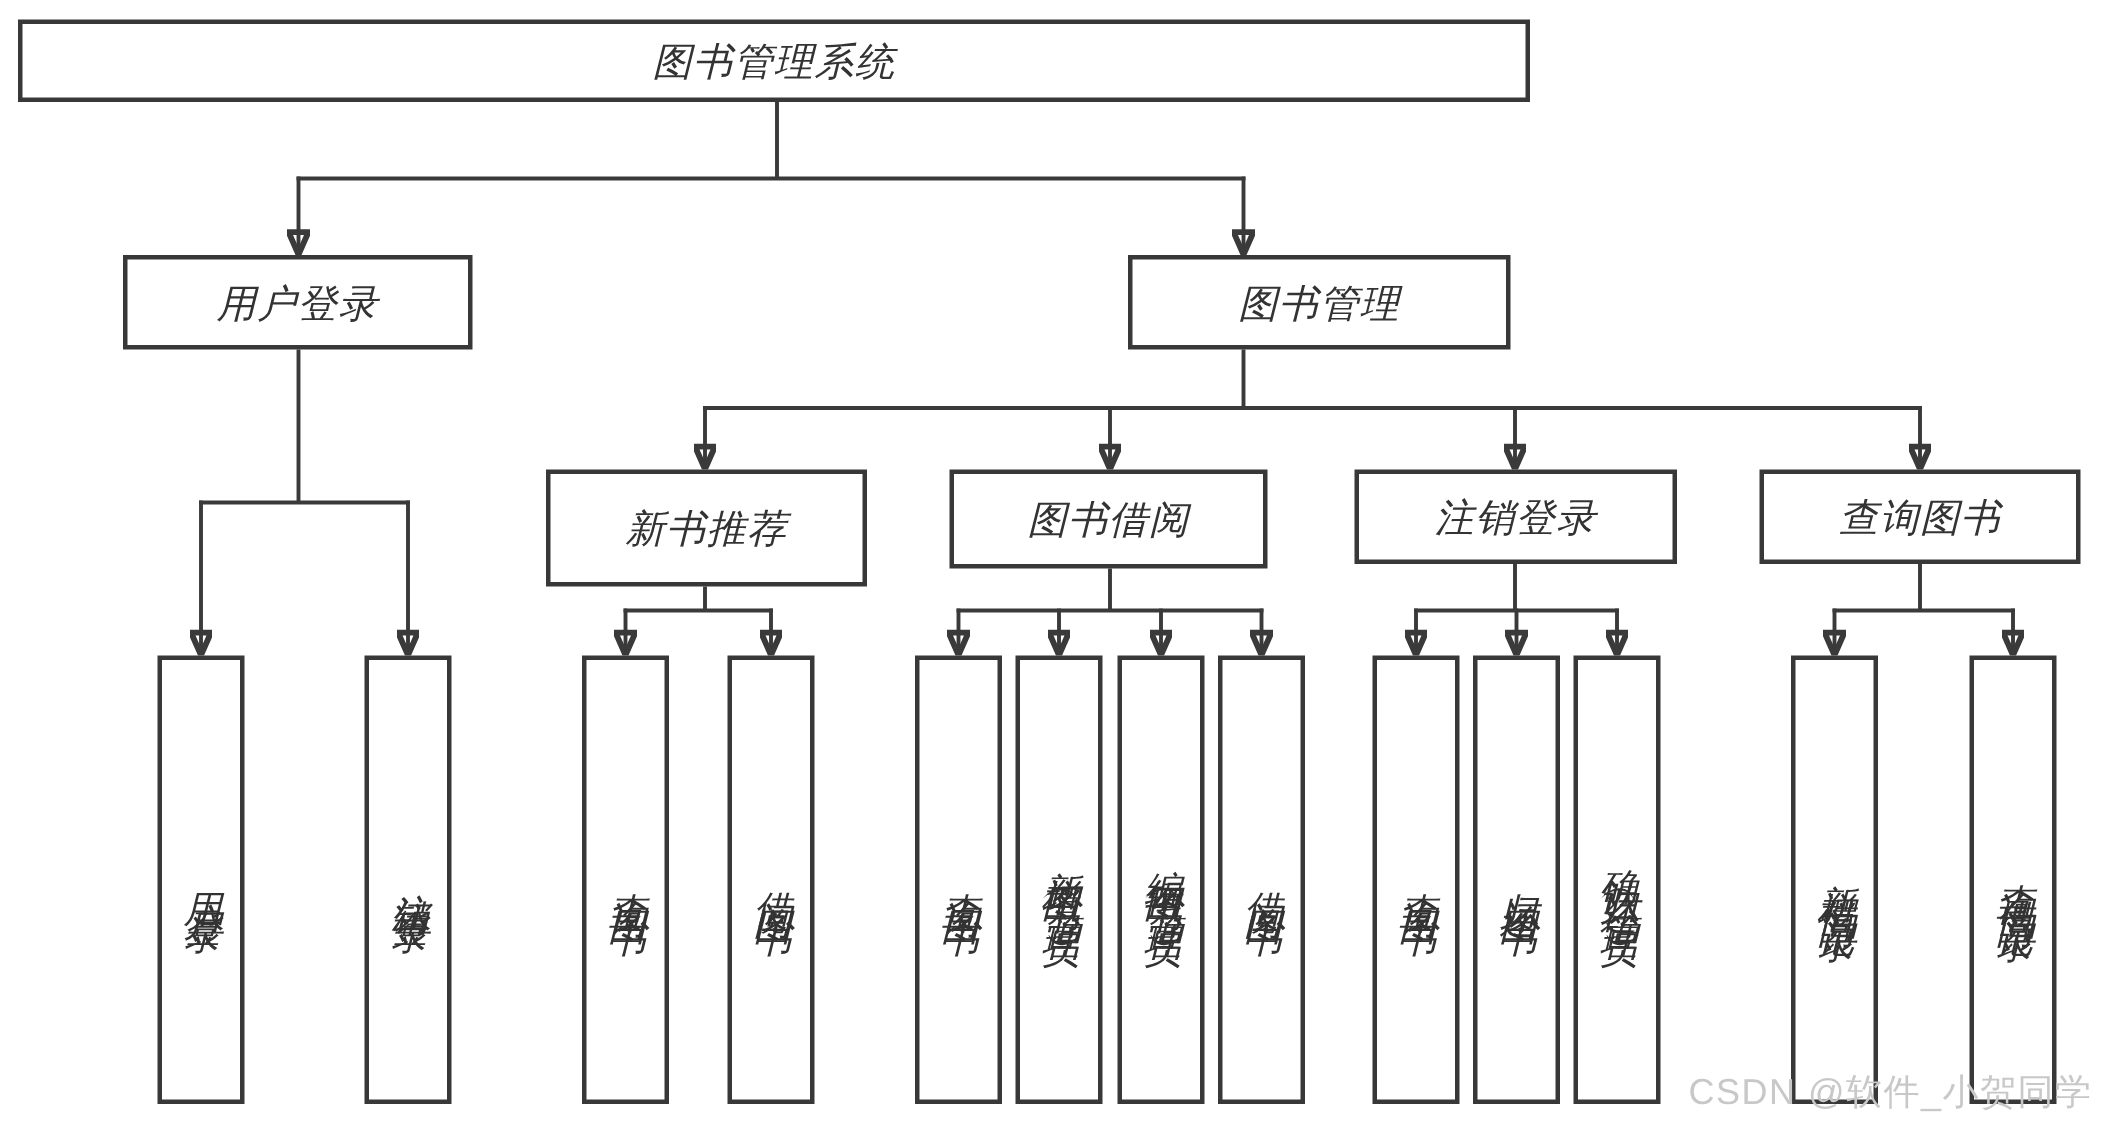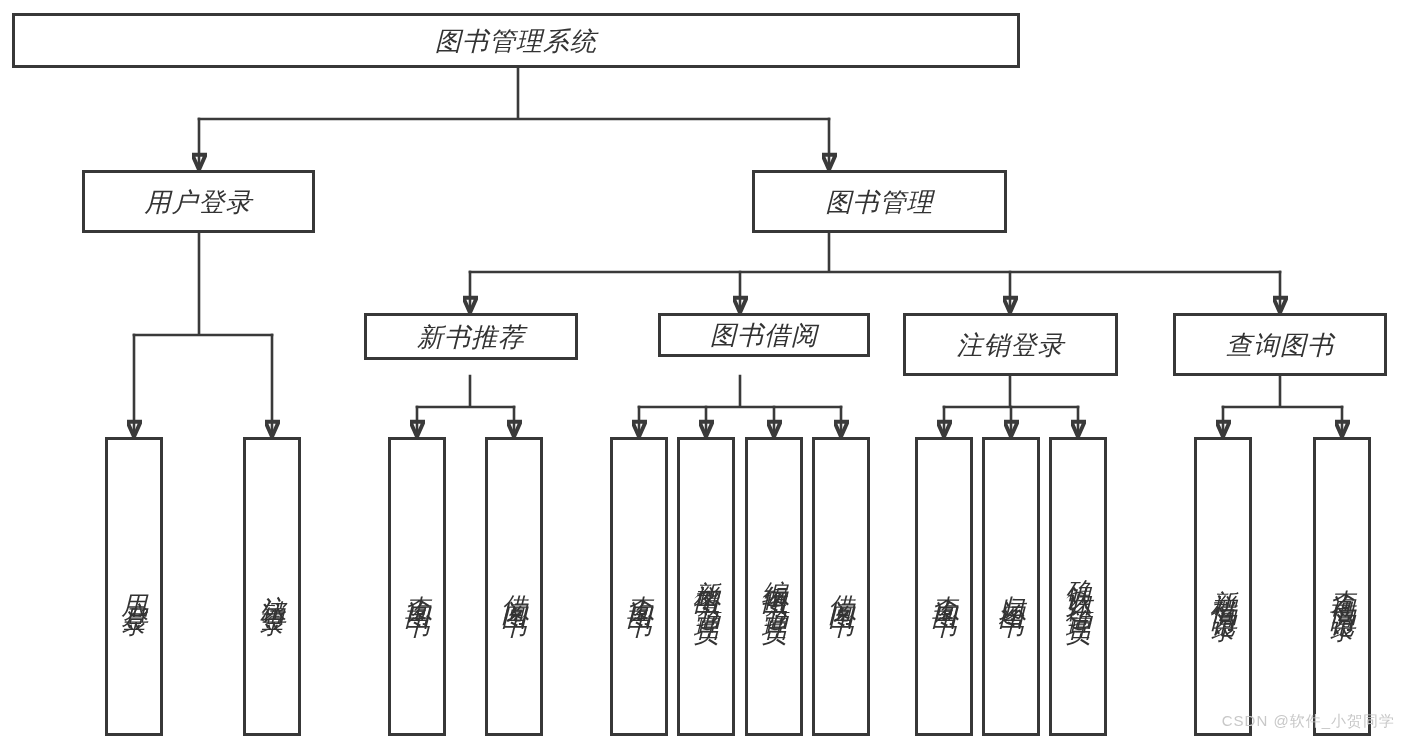--- a/index.html
+++ b/index.html
@@ -48,21 +48,21 @@
     text-orientation: mixed;
     font-size: 25px;
     letter-spacing: 6px;
     line-height: 1;
     white-space: nowrap;
   }
   #watermark {
     position: absolute;
     top: 712px;
     right: 10px;
-    font-size: 15px;
+    font-size: 24px;
     color: #c8c8c8;
     letter-spacing: 1px;
     pointer-events: none;
     z-index: 5;
   }
 </style>
 </head>
 <body>
 
 <div id="canvas">
@@ -106,22 +106,22 @@
     <path d="M1280 376 V407 M1223 407 H1342"></path>
     <path d="M1223 407 V436" marker-end="url(#arrow)"></path>
     <path d="M1342 407 V436" marker-end="url(#arrow)"></path>
   </svg>
 
   <div class="node h-node" style="left:12px; top:13px; width:1008px; height:55px;">图书管理系统</div>
 
   <div class="node h-node" style="left:82px; top:170px; width:233px; height:63px;">用户登录</div>
   <div class="node h-node" style="left:712px; top:170px; width:255px; height:63px;margin-left:40px;">图书管理</div>
 
-  <div class="node h-node" style="left:364px; top:313px; width:214px; height:47px;">新书推荐</div>
-  <div class="node h-node" style="left:658px; top:313px; width:212px; height:44px;">图书借阅</div>
+  <div class="node h-node" style="left:364px; top:313px; width:214px; height:78px;">新书推荐</div>
+  <div class="node h-node" style="left:633px; top:313px; width:212px; height:66px;">图书借阅</div>
   <div class="node h-node" style="left:903px; top:313px; width:215px; height:63px;">注销登录</div>
   <div class="node h-node" style="left:1173px; top:313px; width:214px; height:63px;">查询图书</div>
 
   <div class="node v-node" style="left:105px; top:437px; width:58px; height:299px;">
     <span>用户登录</span>
   </div>
   <div class="node v-node" style="left:243px; top:437px; width:58px; height:299px;">
     <span>注销登录</span>
   </div>
   <div class="node v-node" style="left:388px; top:437px; width:58px; height:299px;">

